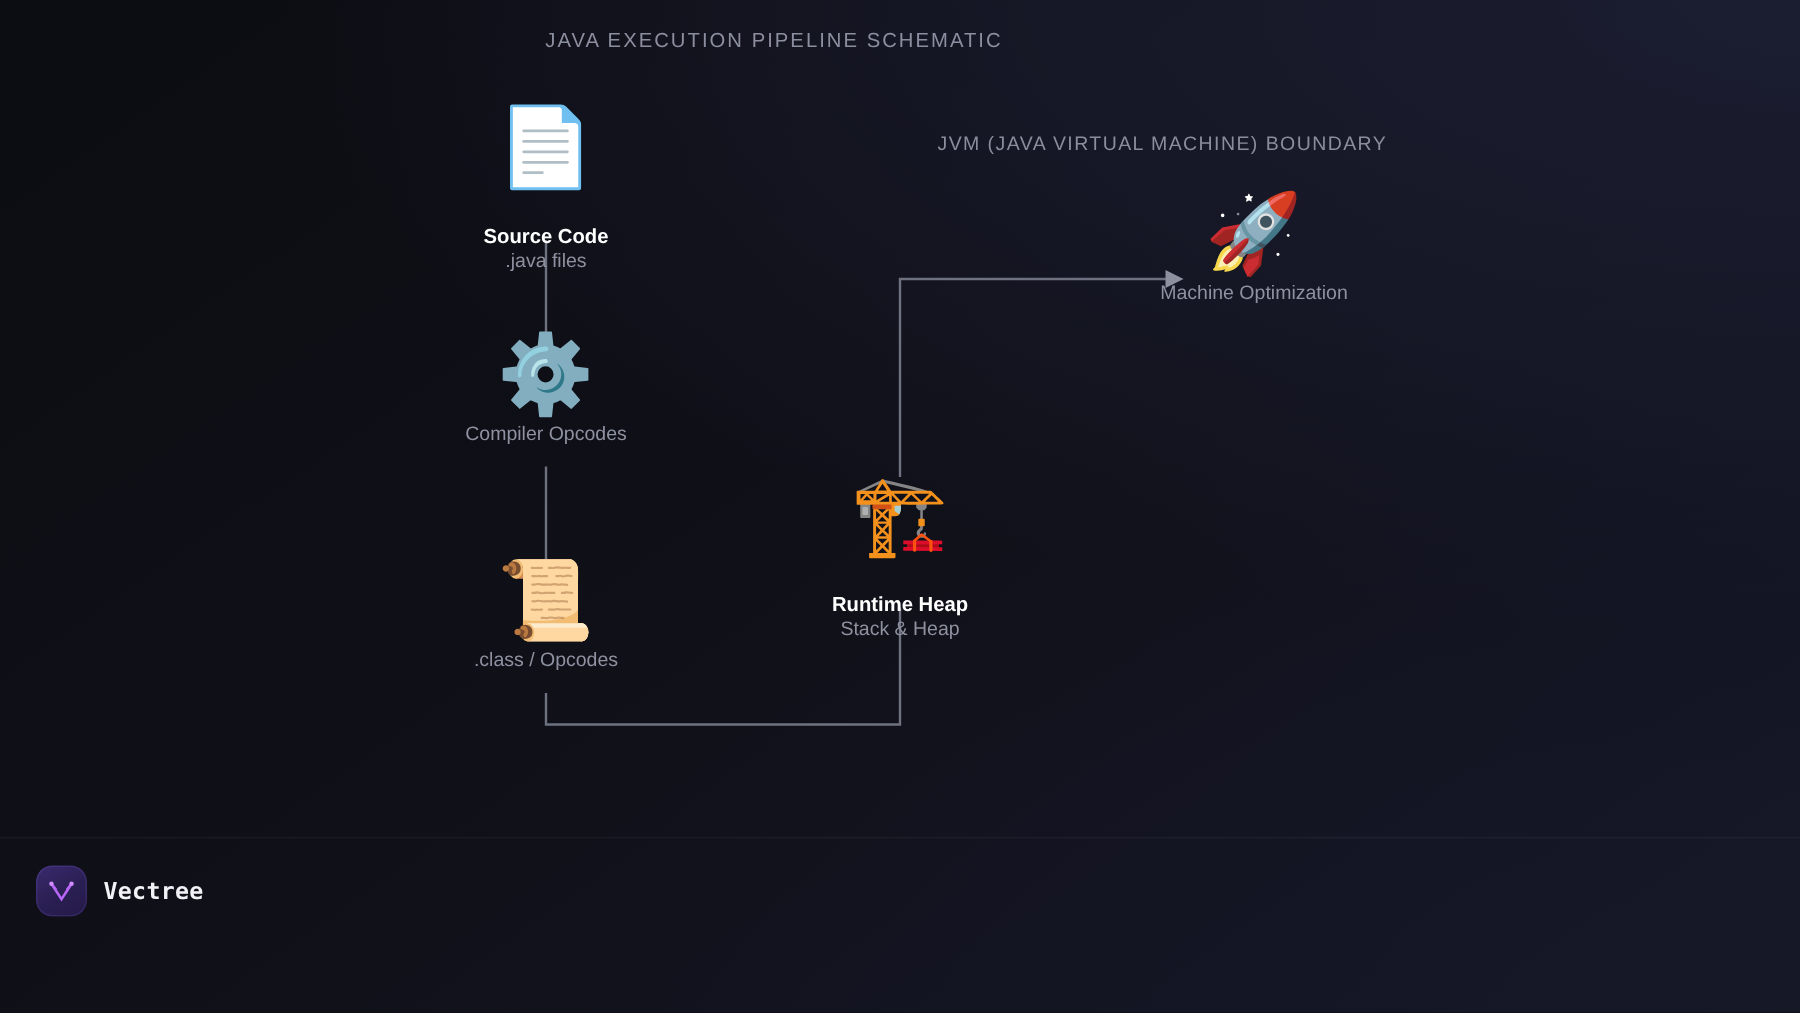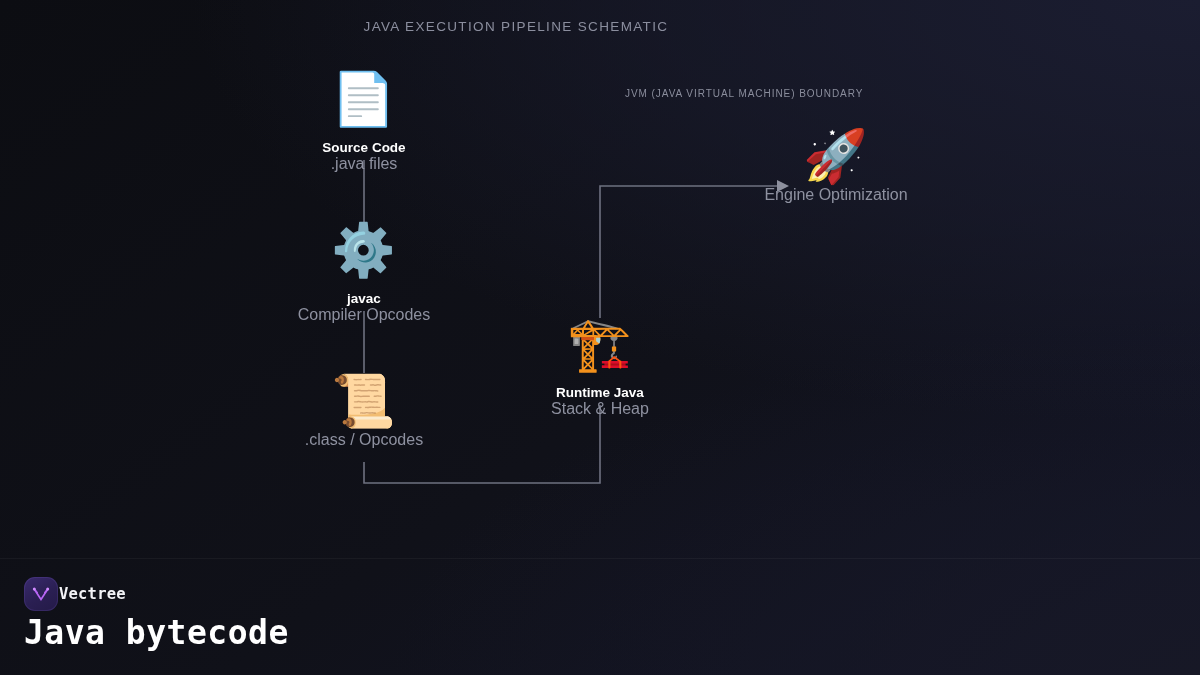--- a/index.html
+++ b/index.html
@@ -35,21 +35,21 @@
     width: 1032px;
     text-align: center;
     font-size: 13.5px;
     letter-spacing: 1.35px;
     color: #8b8e9e;
     font-weight: 400;
   }
 
   .zone-label {
     position: absolute;
-    font-size: 10px;
+    font-size: 13px;
     letter-spacing: 0.95px;
     color: #8a8d9c;
     white-space: nowrap;
   }
 
   svg.edges {
     position: absolute;
     left: 0; top: 0;
     width: 1200px;
     height: 560px;
@@ -67,25 +67,25 @@
     line-height: 62px;
     height: 62px;
     display: block;
     font-family: "DejaVu Sans", sans-serif;
   }
   .node .n-label {
     font-size: 13.5px;
     font-weight: 700;
     color: #ffffff;
     line-height: 16px;
-    margin-top: 10px;
+    margin-top: 20px;
     white-space: nowrap;
   }
   .node .n-sub {
-    font-size: 16px;
+    font-size: 13px;
     color: #8e91a0;
     line-height: 14px;
     margin-top: 1px;
     white-space: nowrap;
   }
 
   
   #footer {
     position: absolute;
     left: 0;
@@ -93,21 +93,21 @@
     width: 1200px;
     height: 117px;
     border-top: 1px solid rgba(255,255,255,0.045);
   }
   #brand-row {
     position: absolute;
     left: 24px;
     top: 18px;
     display: flex;
     align-items: center;
-    gap: 1px;
+    gap: 11px;
   }
   .logo-tile {
     width: 34px;
     height: 34px;
     border-radius: 11px;
     background: linear-gradient(150deg, #3a2a6e 0%, #2a1f52 55%, #241a48 100%);
     display: flex;
     align-items: center;
     justify-content: center;
     box-shadow: 0 0 0 1px rgba(160,120,255,0.13) inset;
@@ -155,51 +155,49 @@
     </svg>
 
     <div class="node" style="left:364px; top:68px;">
       <span class="glyph">📄</span>
       <div class="n-label">Source Code</div>
       <div class="n-sub">.java files</div>
     </div>
 
     <div class="node" style="left:364px; top:219px;">
       <span class="glyph">⚙️</span>
-      <div class="n-label">javac</div>
       <div class="n-sub">Compiler Opcodes</div>
     </div>
 
     <div class="node" style="left:364px; top:370px;">
       <span class="glyph">📜</span>
       <div class="n-sub">.class / Opcodes</div>
     </div>
 
     <div class="node" style="left:600px; top:313px;">
       <span class="glyph">🏗️</span>
-      <div class="n-label">Runtime Java</div>
+      <div class="n-label">Runtime Heap</div>
       <div class="n-sub">Stack &amp; Heap</div>
     </div>
 
     <div class="node" style="left:836px; top:125px;">
       <span class="glyph">🚀</span>
-      <div class="n-sub">Engine Optimization</div>
+      <div class="n-sub">Machine Optimization</div>
     </div>
 
   </div>
 
   <div id="footer">
     <div id="brand-row">
       <div class="logo-tile">
         <svg width="22" height="22" viewBox="0 0 22 22" xmlns="http://www.w3.org/2000/svg">
           <path d="M4.5 6.5 L11 16.5 L17.5 6.5" fill="none" stroke="#b866f5" stroke-width="1.7" stroke-linecap="round"></path>
           <path d="M4.5 6.5 L7.2 9.6 M17.5 6.5 L14.8 9.6" fill="none" stroke="#b866f5" stroke-width="1.5" stroke-linecap="round"></path>
           <circle cx="4.3" cy="6.1" r="1.5" fill="#d08bff"></circle>
           <circle cx="17.7" cy="6.1" r="1.5" fill="#d08bff"></circle>
         </svg>
       </div>
       <span class="brand-name">Vectree</span>
     </div>
-    <div id="page-title">Java bytecode</div>
 
   </div>
 
 </div>
 
 </body></html>

